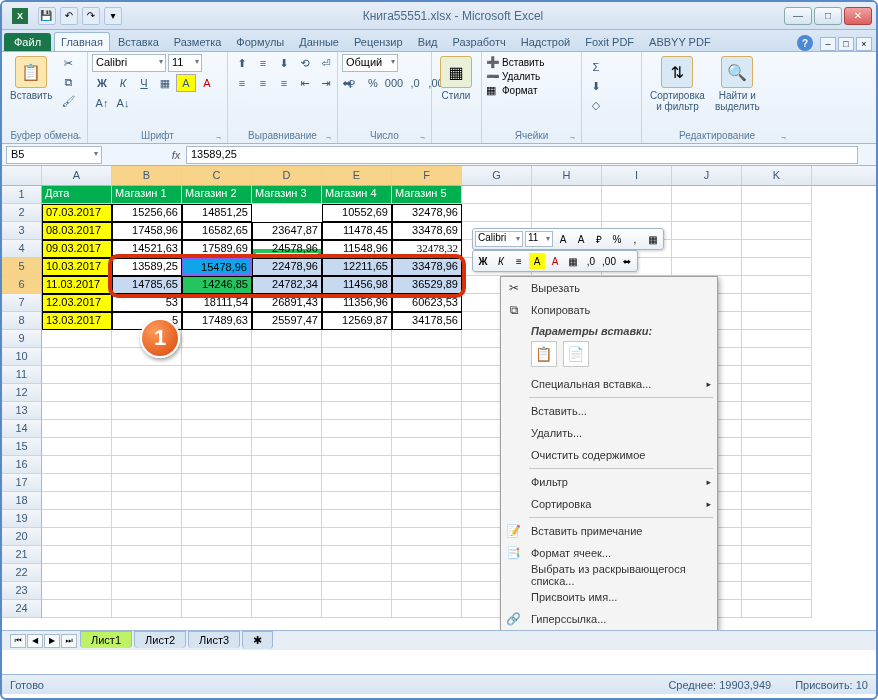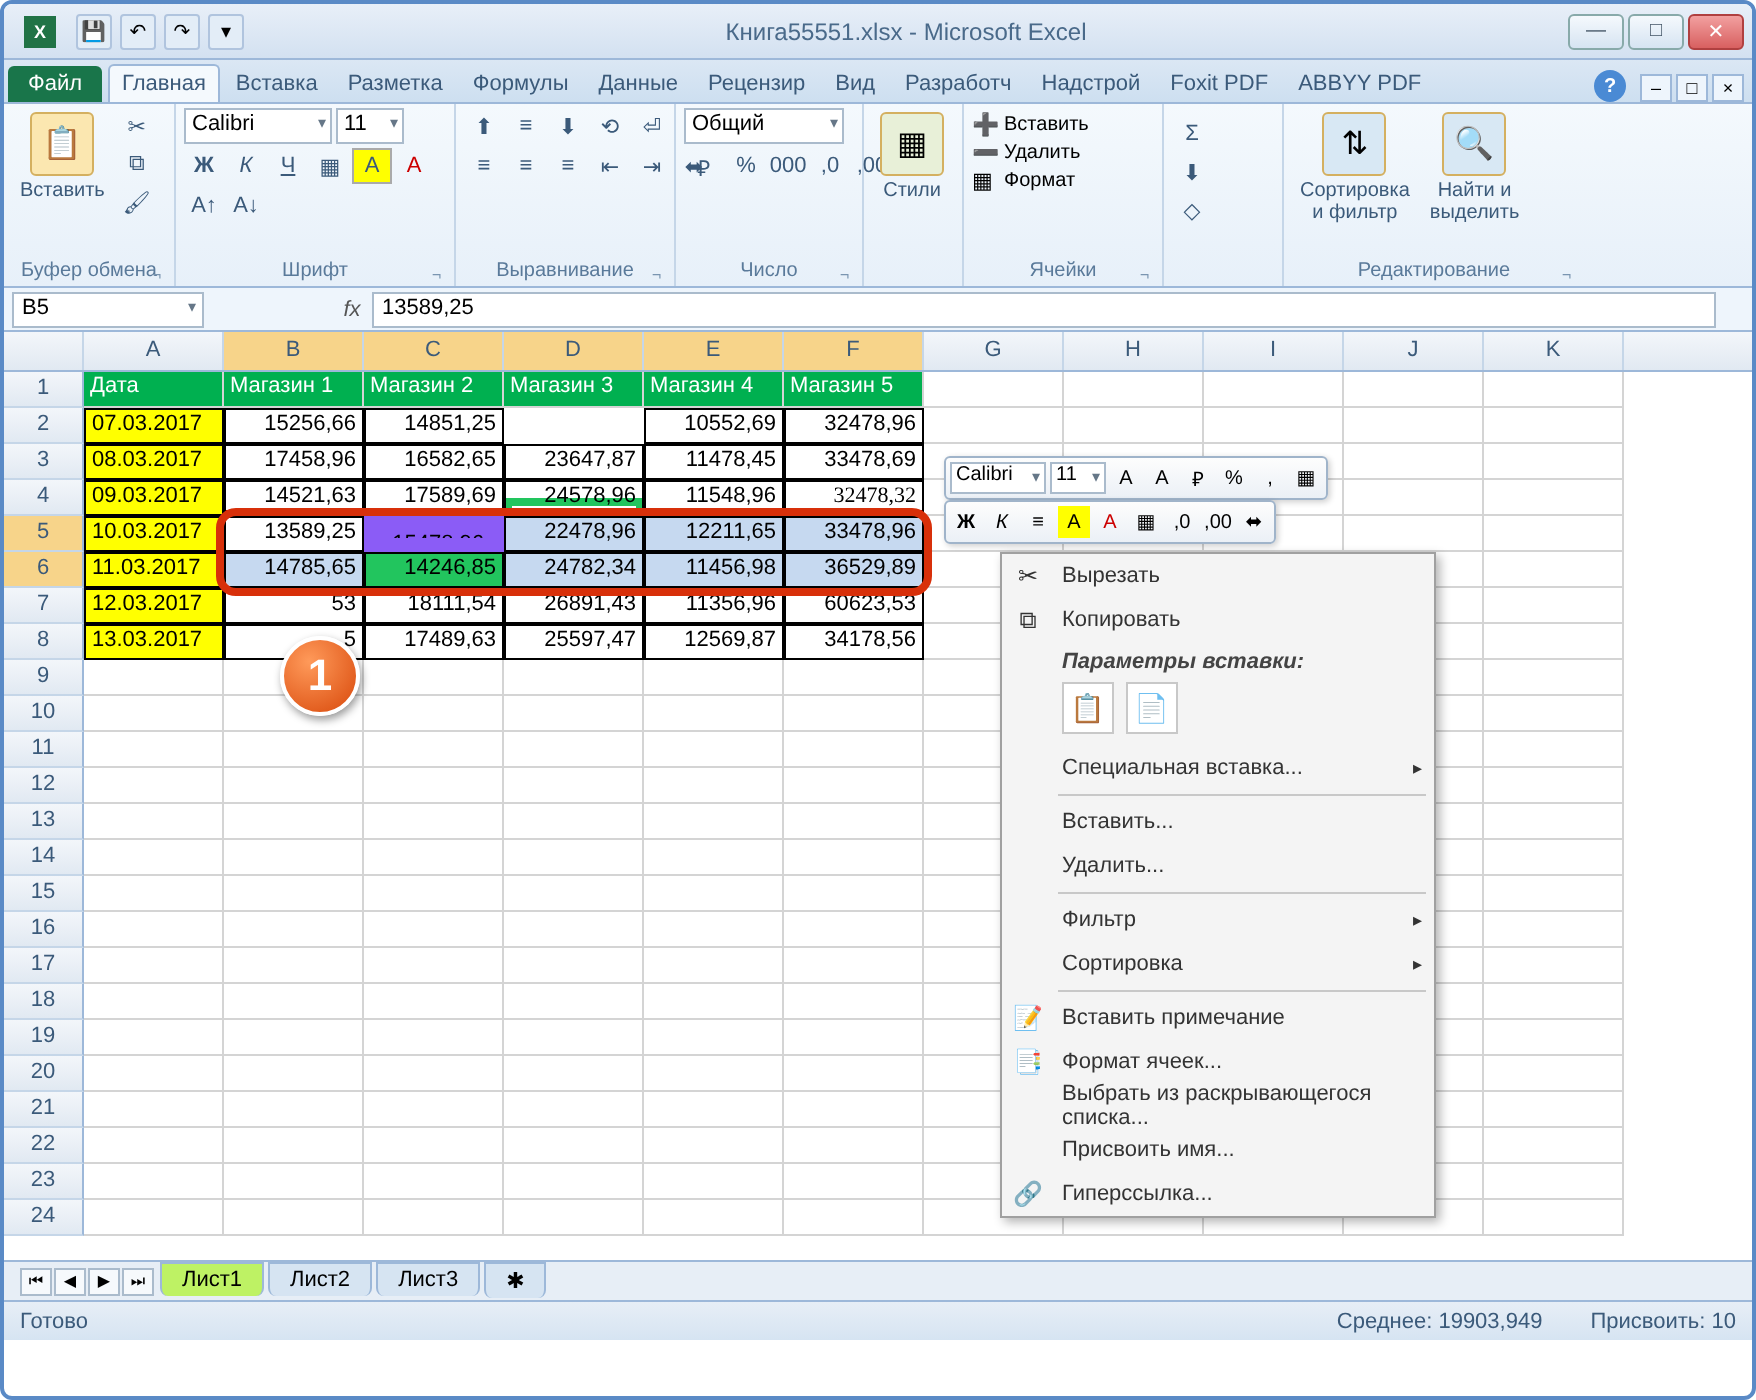--- a/index.html
+++ b/index.html
@@ -80,21 +80,21 @@
 .callout { position:absolute; width:40px; height:40px; border-radius:50%; background:radial-gradient(circle at 35% 30%,#ff9a5a,#d8480a); border:2px solid #fff; box-shadow:1px 2px 4px rgba(0,0,0,.4); color:#fff; font-size:22px; font-weight:bold; display:flex; align-items:center; justify-content:center;}
 .redbox { position:absolute; border:4px solid #d8300a; border-radius:10px; pointer-events:none;}
 
 
 .sheettabs { height:20px; border-top:1px solid #9db8d9; background:#e7eef6; display:flex; align-items:center; padding-left:8px; gap:0;}
 .navbtn{width:16px;height:14px;border:1px solid #abc;background:#f6f9fc;font-size:8px;display:flex;align-items:center;justify-content:center;margin-right:1px;}
 .stab { padding:2px 10px; background:#bef264; border:1px solid #9db8d9; border-bottom:none; font-size:11px; margin-left:2px; border-radius:0 0 4px 4px; transform:translateY(-1px);}
 .stab.inactive{background:#d6e4f2;}
 
 
-.status { height:20px; background:linear-gradient(#e7eef6,#d6e4f2); border-top:1px solid #9db8d9; display:flex; align-items:center; font-size:11px; color:#3b5a7a; padding:0 8px; gap:24px;}
+.status { height:20px; background:linear-gradient(#e7eef6,#d6e4f2); border-top:1px solid #9db8d9; display:flex; align-items:center; font-size:11px; color:#3b5a7a; padding:0 8px; gap:24px;margin-top:24px;}
 </style>
 </head>
 <body>
 
 <div class="titlebar">
   <div class="excel-icon">X</div>
   <div class="qat">
     <div class="btn">💾</div>
     <div class="btn">↶</div>
     <div class="btn">↷</div>
@@ -180,21 +180,21 @@
         <div class="smallbtn">≡</div>
         <div class="smallbtn">⇤</div>
         <div class="smallbtn">⇥</div>
         <div class="smallbtn">⬌</div>
       </div>
     </div>
     <div class="group-label">Выравнивание</div>
   </div>
   <div class="group" style="width:94px">
     <div class="group-body" style="flex-direction:column;gap:2px">
-      <div class="combo" style="width:80px">Общий</div>
+      <div class="combo" style="width:56px">Общий</div>
       <div style="display:flex;gap:1px">
         <div class="smallbtn">₽</div>
         <div class="smallbtn">%</div>
         <div class="smallbtn">000</div>
         <div class="smallbtn">,0</div>
         <div class="smallbtn">,00</div>
       </div>
     </div>
     <div class="group-label">Число</div>
   </div>
@@ -325,21 +325,21 @@
         <div class="cell"></div>
         <div class="cell"></div>
         <div class="cell"></div>
         <div class="cell"></div>
         <div class="cell"></div>
       </div>
       <div class="row">
         <div class="rh sel">5</div>
         <div class="cell left date-yellow" style="border:1px solid #000">10.03.2017</div>
         <div class="cell" style="border:1px solid #000;background:#fff;">13589,25</div>
-        <div class="cell" style="border:7px solid #8b5cf6;background:#8b5cf6;text-align:right;">15478,96</div>
+        <div class="cell" style="border:2px solid #8b5cf6;background:#0ea5e9;text-align:right;">15478,96</div>
         <div class="cell" style="border:1px solid #000;background:#c6d9f0;">22478,96</div>
         <div class="cell" style="border:1px solid #000;background:#c6d9f0;">12211,65</div>
         <div class="cell" style="border:1px solid #000;background:#c6d9f0;">33478,96</div>
         <div class="cell"></div>
         <div class="cell"></div>
         <div class="cell"></div>
         <div class="cell"></div>
         <div class="cell"></div>
       </div>
       <div class="row">
@@ -654,20 +654,23 @@
     <div class="item sub">
         <span>Специальная вставка...</span>
       </div>
     <div class="sep"></div>
     <div class="item">
         <span>Вставить...</span>
       </div>
     <div class="item">
         <span>Удалить...</span>
       </div>
+    <div class="item">
+        <span>Очистить содержимое</span>
+      </div>
     <div class="sep"></div>
     <div class="item sub">
         <span>Фильтр</span>
       </div>
     <div class="item sub">
         <span>Сортировка</span>
       </div>
     <div class="sep"></div>
     <div class="item">
         <span class="ico">📝</span>

